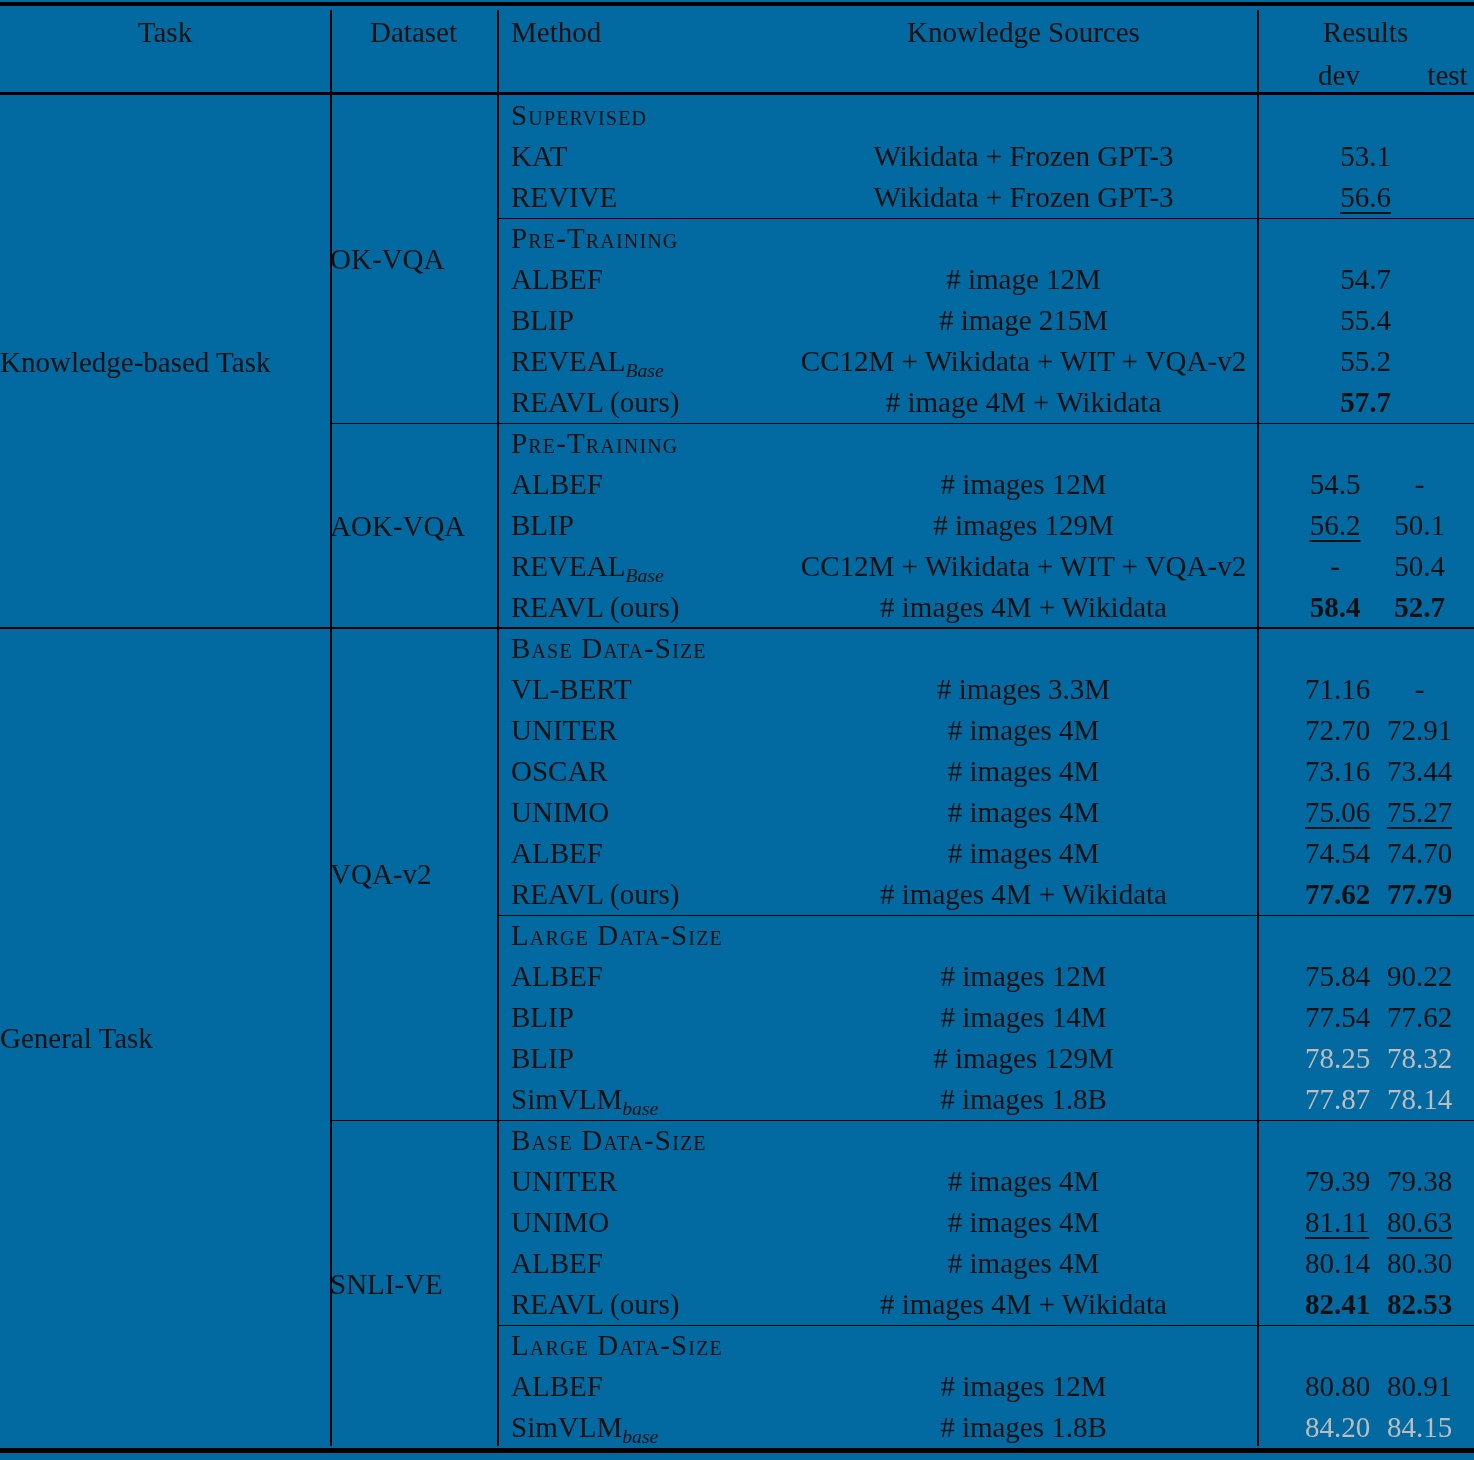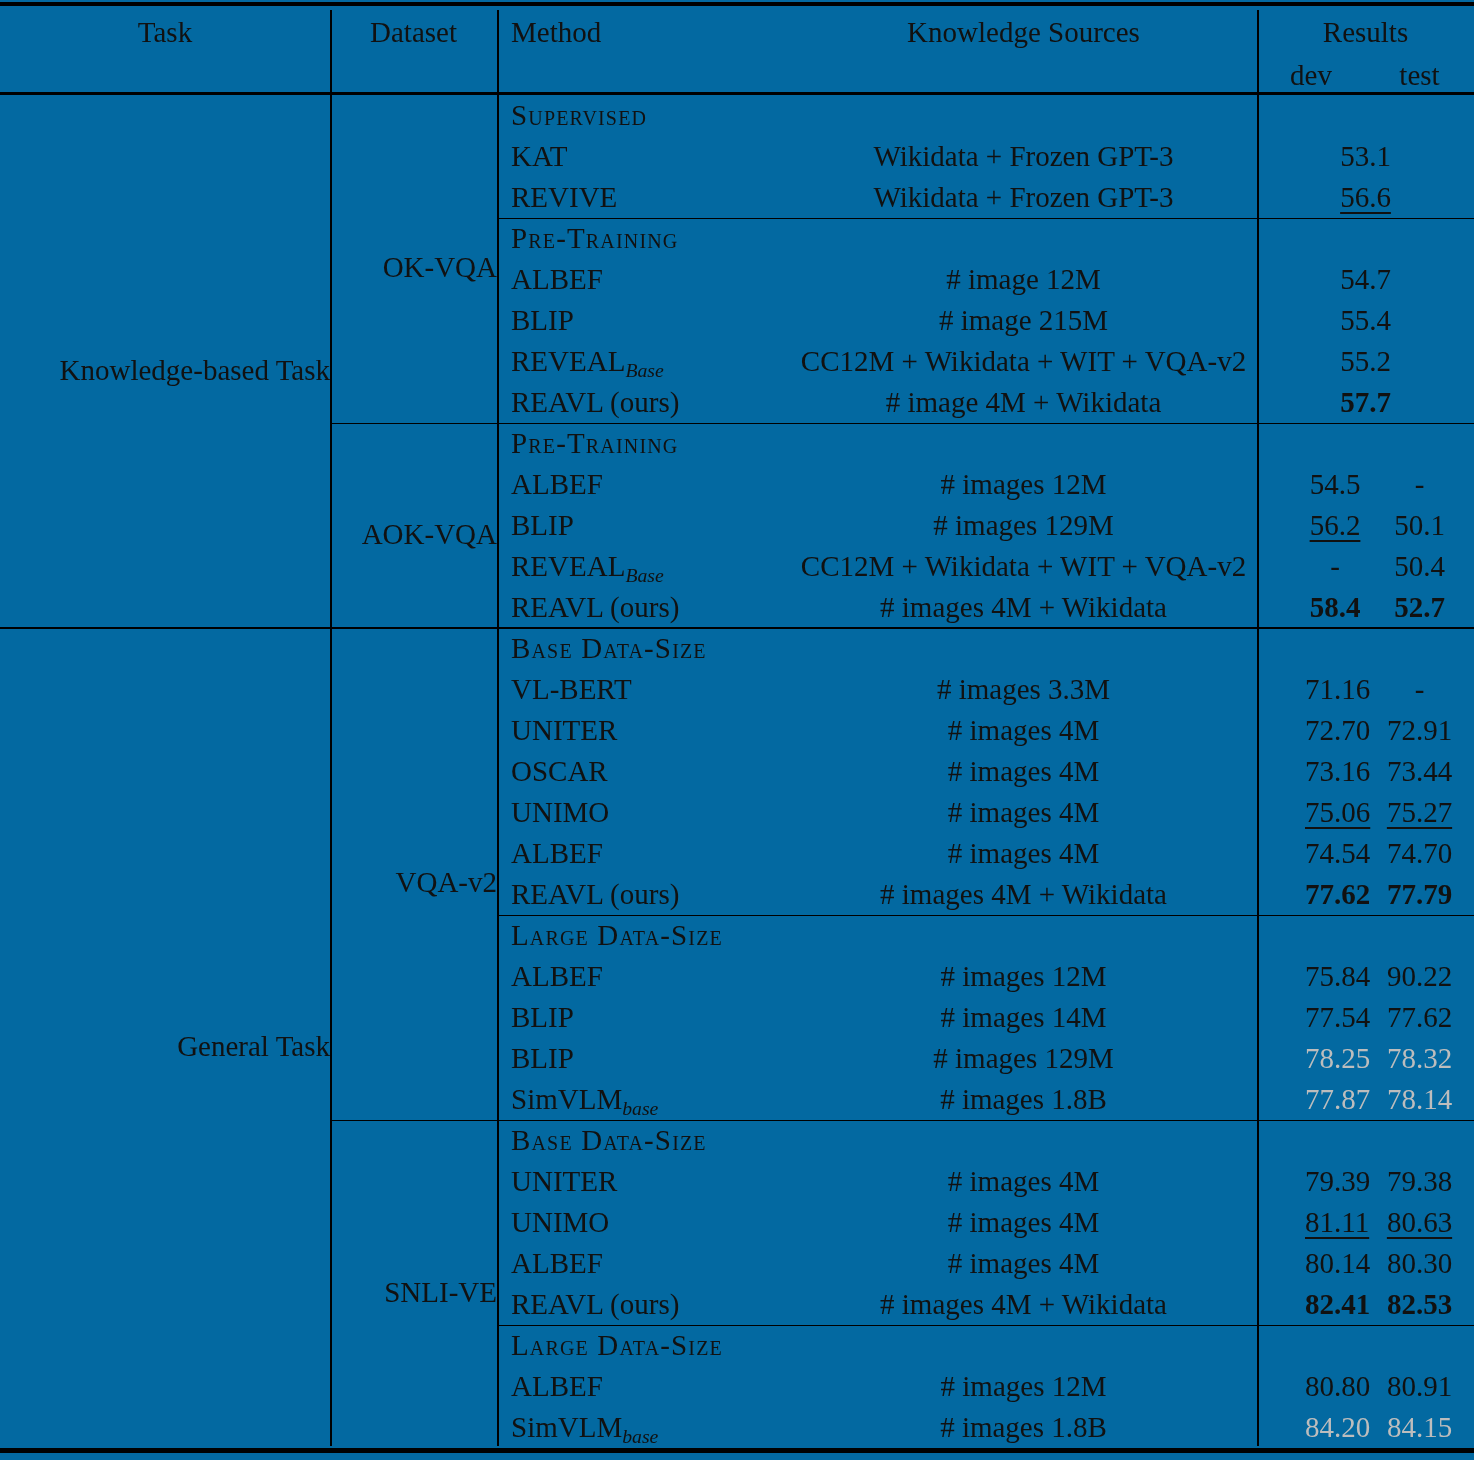--- a/index.html
+++ b/index.html
@@ -24,21 +24,21 @@
   .v-results { left: 1257px; }
 
   .grid-cols {
     display: grid;
     grid-template-columns: 330px 167px 293px 467px 108px 109px;
   }
   .header {
     position: absolute; top: 6px; left: 0; width: 1474px; height: 86px;
   }
   .header .hrow1 { height: 52px; align-items: center; }
-  .header .hrow2 { height: 34px; align-items: center; }
+  .header .hrow2 { height: 34px; align-items: center; padding-left: 28px; }
   .hc { text-align: center; }
   .hm { padding-left: 14px; text-align: left; }
   .span2 { grid-column: 5 / 7; text-align: center; }
 
   .tbody { position: absolute; top: 95px; left: 0; width: 1474px; }
   .block { position: relative; }
   .row { height: 41px; align-items: center; }
   .cell-method { grid-column: 3; padding-left: 14px; white-space: nowrap; }
   .cell-title  { grid-column: 3 / 5; padding-left: 14px; font-variant: small-caps; letter-spacing: 0.04em; white-space: nowrap; }
   .cell-ks   { grid-column: 4; text-align: center; white-space: nowrap; }
@@ -56,23 +56,22 @@
   sub.msub { font-size: 0.68em; font-style: italic; vertical-align: -0.28em; line-height: 0; }
 
   .sep { position: absolute; bottom: -1px; right: 0; height: 1.5px; background: #000; }
   .sep-method  { left: 497px; }
   .sep-dataset { left: 330px; }
   .sep-full    { left: 0; height: 2.5px; }
 
   .multilabel {
     position: absolute;
     transform: translateY(-50%);
-    text-align: right;
+    text-align: left;
     white-space: nowrap;
-    margin-top: 8px;
   }
   .lbl-task    { left: 0;     width: 330px; }
   .lbl-dataset { left: 330px; width: 167px; }
 </style>
 </head>
 <body>
 
 <div class="page">
   <div class="hrule rule-top"></div>
   <div class="hrule rule-header"></div>

